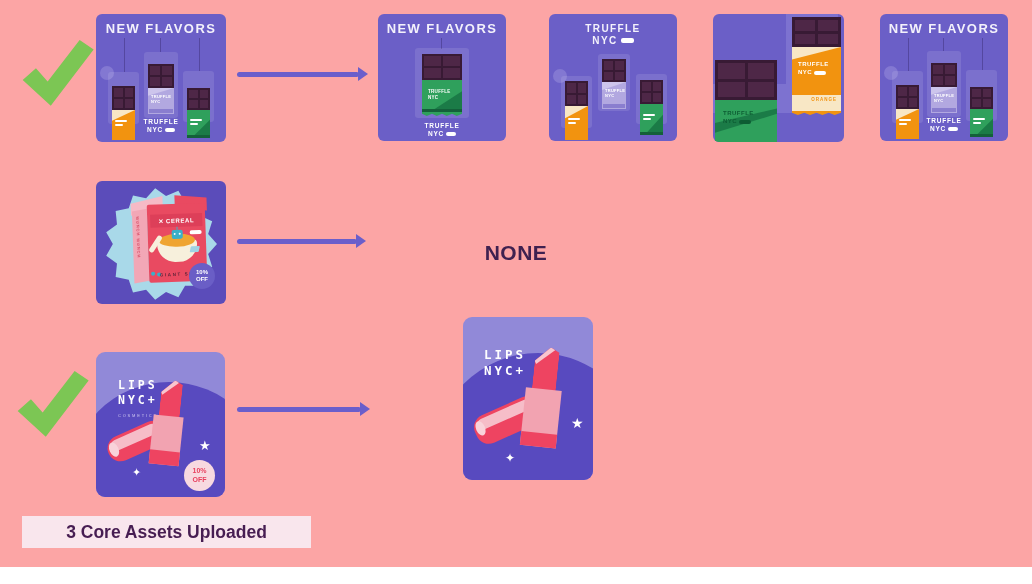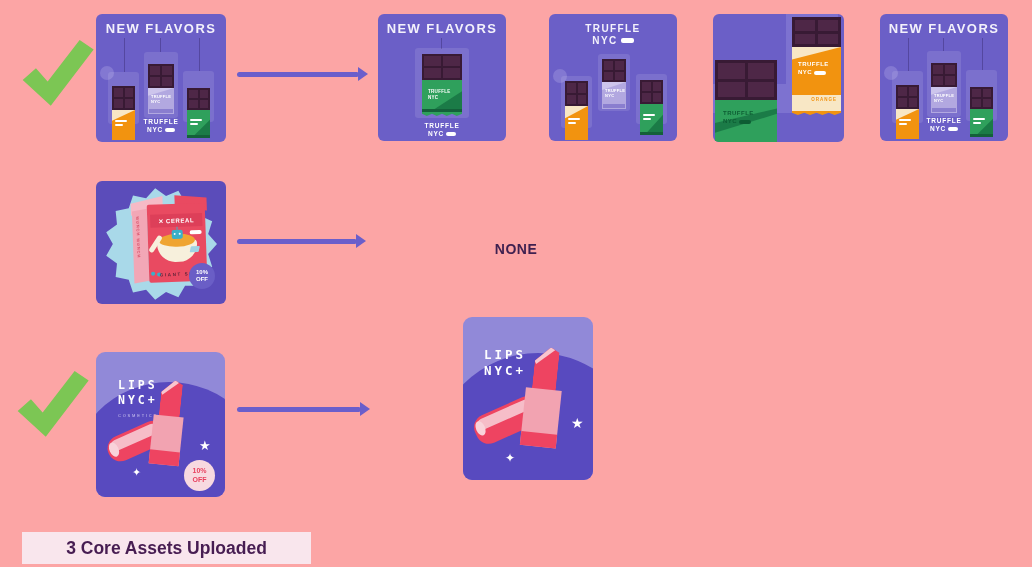--- a/index.html
+++ b/index.html
@@ -110,21 +110,21 @@
     clip-path:polygon(0 32%,62% 0,80% 5%,7% 39%);}
   .lip-body{position:absolute;background:#f2a3b1;}
   .lip-body::after{content:"";position:absolute;left:0;right:0;bottom:0;height:14px;background:#ee4461;}
   .glyph{position:absolute;color:#fff;z-index:3;}
   .disc-pink{background:#f8d9e0;color:#e8415f;font-size:7px;}
 
   
   .arrow{position:absolute;height:5px;background:#6a5ecb;border-radius:3px;}
   .arrow::after{content:"";position:absolute;right:-9px;top:-5px;width:0;height:0;
     border-left:10px solid #6a5ecb;border-top:7px solid transparent;border-bottom:7px solid transparent;}
-  .none-txt{position:absolute;font-weight:800;font-size:14px;color:#3f2150;letter-spacing:.5px;
+  .none-txt{position:absolute;font-weight:800;font-size:21px;color:#3f2150;letter-spacing:.5px;
     text-align:center;}
   .foot-label{position:absolute;background:#f9e6ed;color:#471d52;font-weight:700;font-size:17.5px;
     display:flex;align-items:center;justify-content:center;height:32px;}
 </style>
 </head>
 <body>
 
 <div id="stage">
 
   <svg class="abs" style="left:18px;top:36px" width="78" height="80" viewBox="0 0 100 100">
@@ -446,15 +446,15 @@
     <div class="tube-lying" style="left:10px;top:88px;width:70px;height:30px;transform:rotate(-24deg)"></div>
     <div class="lip-stand" style="left:62px;top:30px;width:36px;height:100px">
       <div class="lip-bullet" style="left:6px;top:0;width:24px;height:46px"></div>
       <div class="lip-tip-hl" style="left:6px;top:0;width:24px;height:46px"></div>
       <div class="lip-body" style="left:0;top:42px;width:36px;height:58px"></div>
     </div>
     <div class="glyph" style="left:108px;top:98px;font-size:14px">★</div>
     <div class="glyph" style="left:42px;top:134px;font-size:12px">✦</div>
   </div>
 
-  <div class="foot-label" style="left:22px;top:532px;width:289px">3 Core Assets Uploaded</div>
+  <div class="foot-label" style="left:22px;top:516px;width:289px">3 Core Assets Uploaded</div>
 
 </div>
 
 </body></html>

